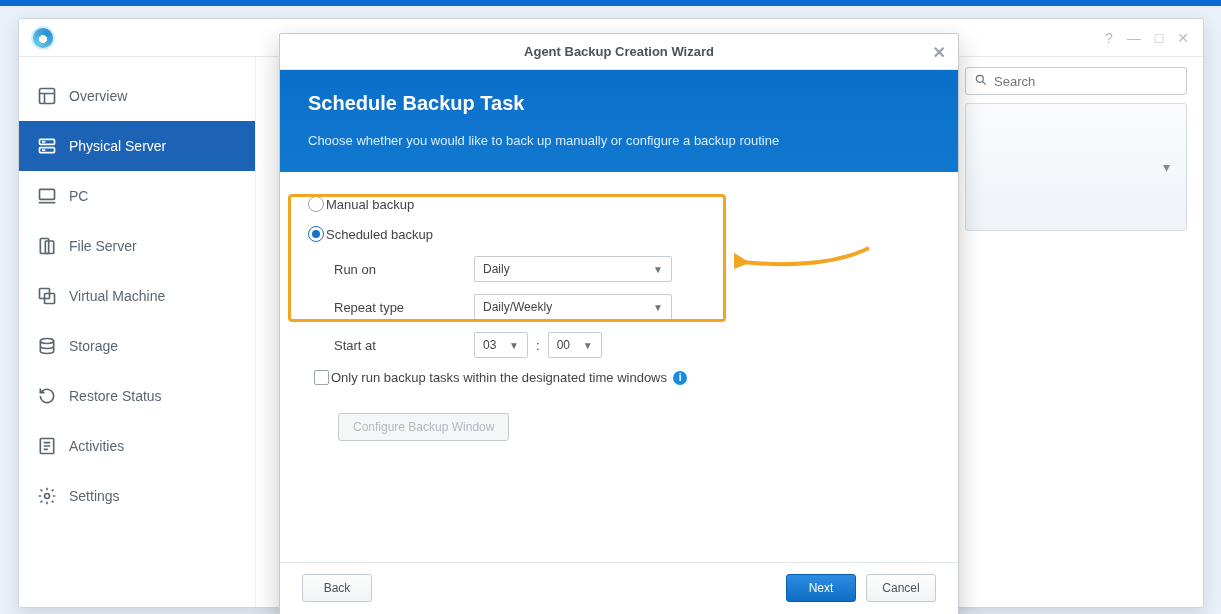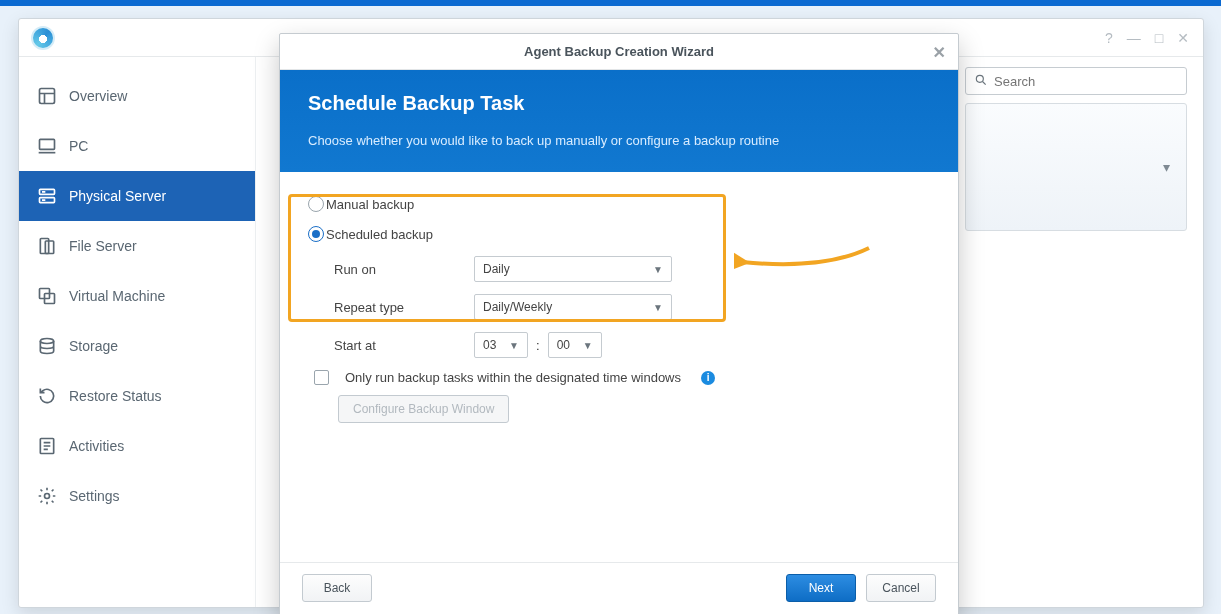--- a/index.html
+++ b/index.html
@@ -95,24 +95,24 @@
   .form-grid .row { display: flex; align-items: center; margin-bottom: 12px; }
   .form-grid .lbl { width: 140px; font-size: 13px; color: #444; }
   .select, .mini-select {
     border: 1px solid #c5cbd0; border-radius: 2px; background: #fff; height: 26px;
     display: inline-flex; align-items: center; padding: 0 8px; font-size: 12px; color: #444;
     position: relative; min-width: 198px;
   }
   .select .tri, .mini-select .tri { margin-left: auto; color: #6b757d; font-size: 10px; }
   .mini-select { min-width: 54px; }
   .colon { margin: 0 8px; }
-  .checkbox-row { display: flex; align-items: center; gap: 16px; margin-top: 4px; font-size: 13px; color: #444; padding-left: 6px; }
+  .checkbox-row { display: flex; align-items: center; gap: 2px; margin-top: 4px; font-size: 13px; color: #444; padding-left: 6px; }
   .chk { width: 15px; height: 15px; border: 1px solid #9aa5ad; border-radius: 2px; background: #fff; }
   .info-ic { width: 14px; height: 14px; border-radius: 50%; background: #1b8be0; color: #fff; font-size: 10px; display: inline-flex; align-items: center; justify-content: center; font-weight: 700; margin-left: 4px; }
-  .cfg-wrap { padding-left: 30px; margin-top: 10px; }
+  .cfg-wrap { padding-left: 30px; margin-top: 28px; }
 
   
   .highlight {
     position: absolute; left: 8px; top: 22px; width: 438px; height: 128px;
     border: 3px solid #f2a522; border-radius: 4px; pointer-events: none;
   }
   .arrow {
     position: absolute; left: 454px; top: 72px; width: 140px; height: 30px; pointer-events: none;
   }
   .arrow svg { width: 100%; height: 100%; }
@@ -134,38 +134,38 @@
   <div class="sidebar">
     <div class="side-item">
       <span class="side-icon">
         <svg viewBox="0 0 24 24" fill="none" stroke="currentColor" stroke-width="2">
             <rect x="3" y="3" width="18" height="18" rx="2"></rect>
             <path d="M3 9h18M9 9v12"></path>
           </svg>
       </span>
       <span>Overview</span>
     </div>
-    <div class="side-item">
-      <span class="side-icon">
-        <svg viewBox="0 0 24 24" fill="none" stroke="currentColor" stroke-width="2">
-            <rect x="3" y="4" width="18" height="12" rx="1"></rect>
-            <path d="M2 20h20"></path>
-          </svg>
-      </span>
-      <span>PC</span>
-    </div>
     <div class="side-item active">
       <span class="side-icon">
         <svg viewBox="0 0 24 24" fill="none" stroke="currentColor" stroke-width="2">
             <rect x="3" y="4" width="18" height="6" rx="1"></rect>
             <rect x="3" y="14" width="18" height="6" rx="1"></rect>
             <path d="M6 7h4M6 17h4"></path>
           </svg>
       </span>
       <span>Physical Server</span>
+    </div>
+    <div class="side-item">
+      <span class="side-icon">
+        <svg viewBox="0 0 24 24" fill="none" stroke="currentColor" stroke-width="2">
+            <rect x="3" y="4" width="18" height="12" rx="1"></rect>
+            <path d="M2 20h20"></path>
+          </svg>
+      </span>
+      <span>PC</span>
     </div>
     <div class="side-item">
       <span class="side-icon">
         <svg viewBox="0 0 24 24" fill="none" stroke="currentColor" stroke-width="2">
             <rect x="4" y="3" width="10" height="18" rx="1"></rect>
             <rect x="10" y="6" width="10" height="15" rx="1"></rect>
           </svg>
       </span>
       <span>File Server</span>
     </div>

